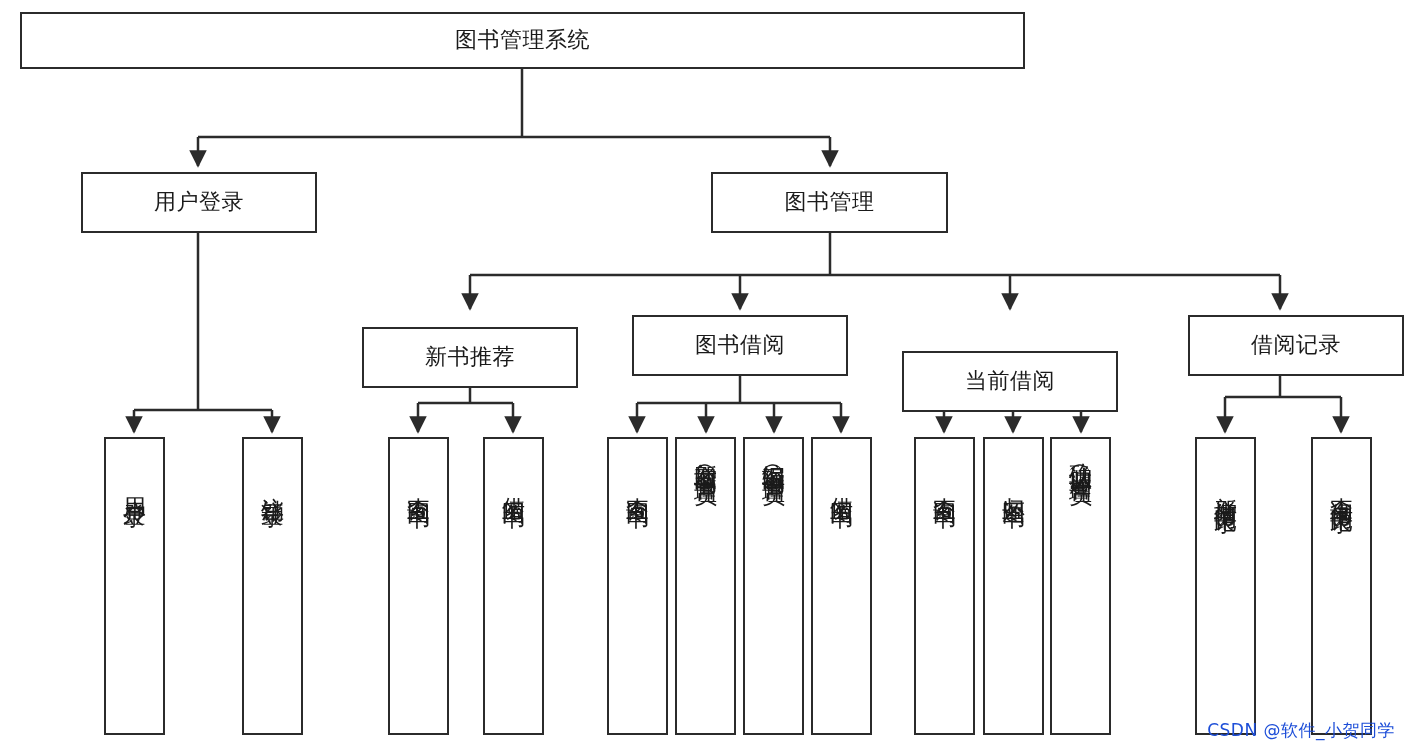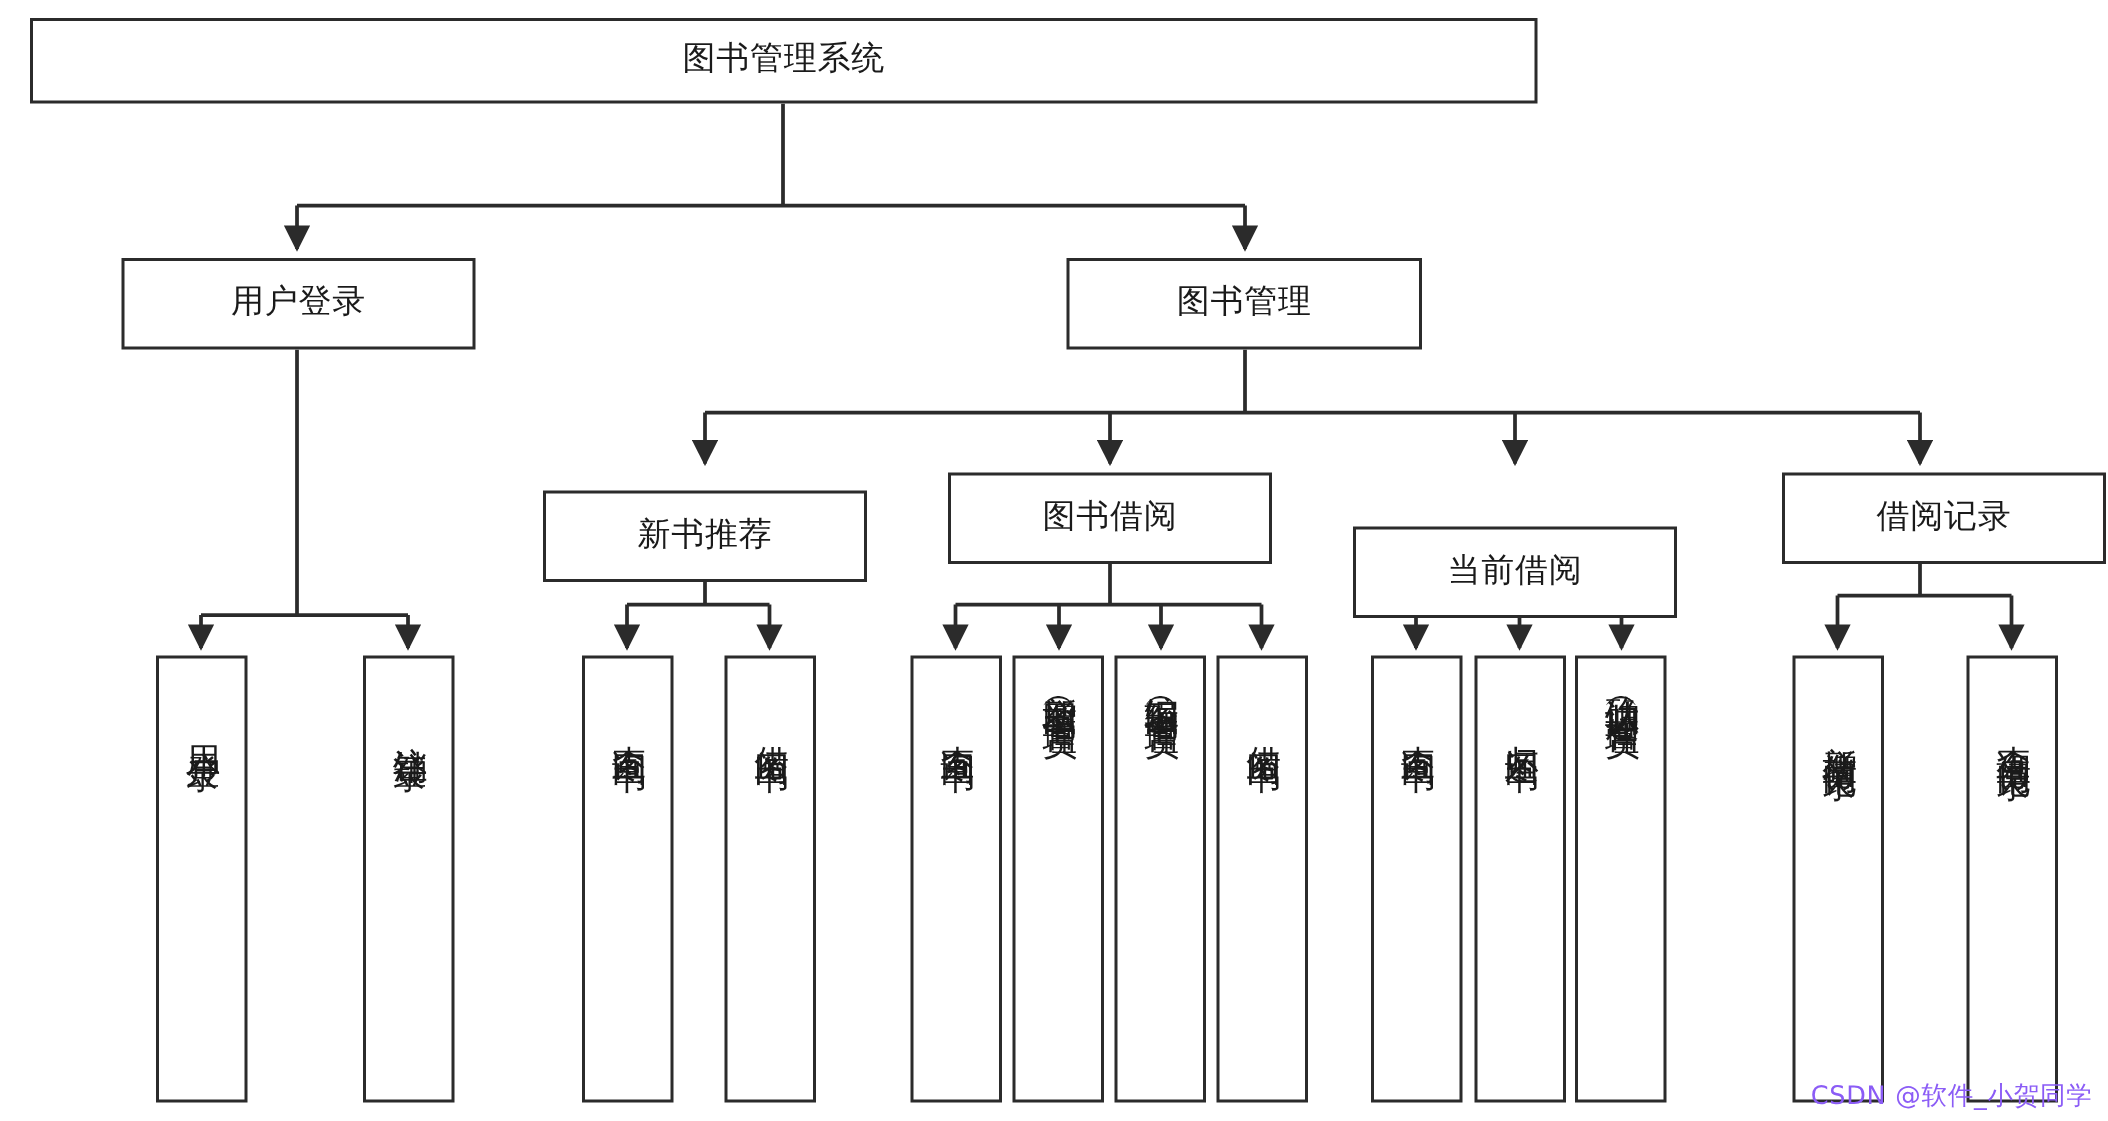--- a/index.html
+++ b/index.html
@@ -58,21 +58,21 @@
     max-height: 100%;
   }
   .node.v.pad .label {
     padding-top: 34px;
   }
   .watermark {
     position: absolute;
     right: 10px;
     bottom: 5px;
     font-size: 17px;
-    color: #8b5cf6;
+    color: #1d4ed8;
     white-space: nowrap;
     letter-spacing: 0.5px;
     text-align: center;
   }
 </style>
 </head>
 <body>
 
 <div id="canvas">
 

